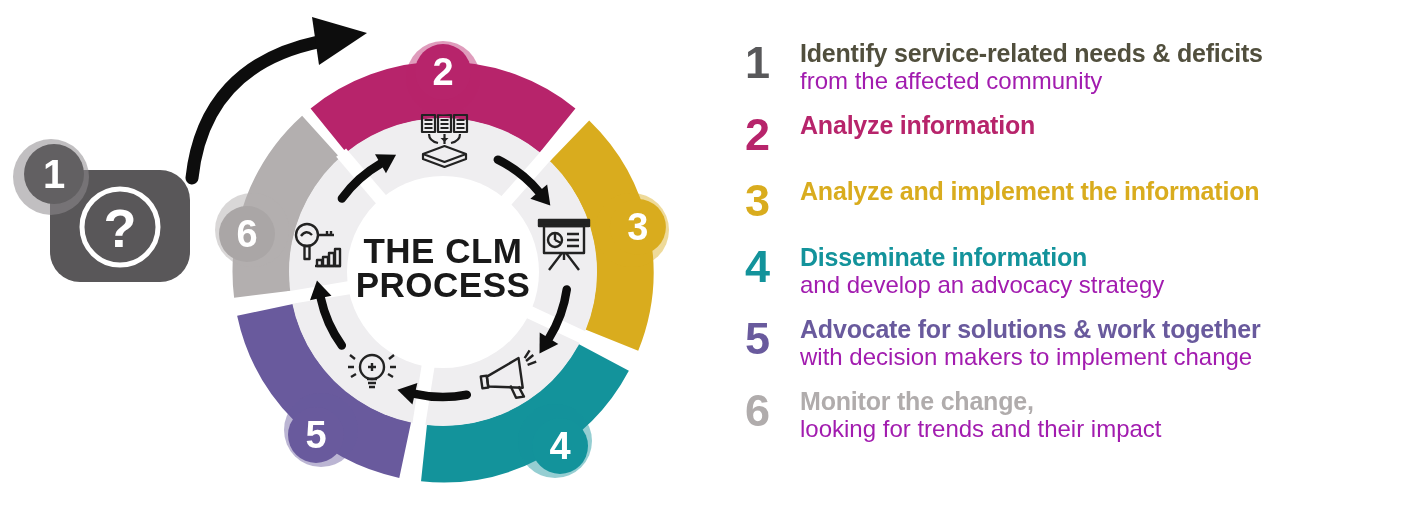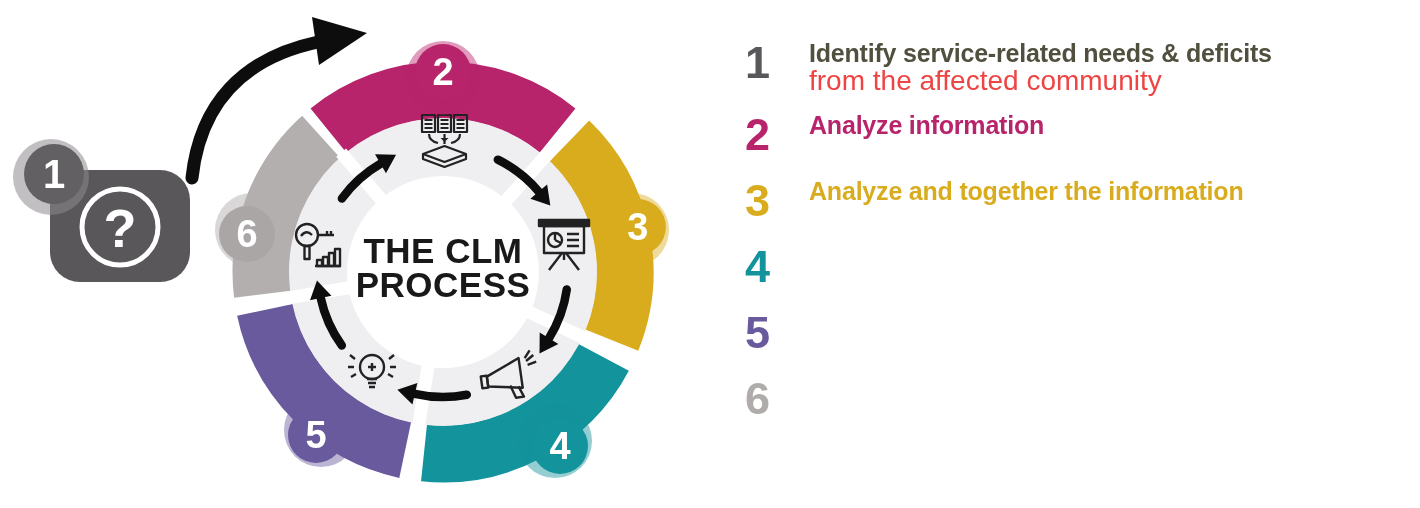--- a/index.html
+++ b/index.html
@@ -2,23 +2,23 @@
 <html><head>
 <meta charset="utf-8">
 <style>
   html,body{margin:0;padding:0;background:#ffffff;}
   body{width:1420px;height:508px;overflow:hidden;font-family:"Liberation Sans",sans-serif;}
   .canvas{position:relative;width:1420px;height:508px;background:#fff;}
   .diagram-wrap{position:absolute;left:0;top:0;width:712px;height:508px;}
   .legend{position:absolute;left:726px;top:40px;width:684px;display:flex;flex-direction:column;gap:18px;}
   .step{display:flex;align-items:flex-start;}
   .step .num{width:62px;flex:0 0 62px;font-size:45px;font-weight:bold;line-height:50px;text-align:center;letter-spacing:-1px;margin-top:-2px;}
-  .step .txt{margin-left:21px;}
+  .step .txt{margin-left:12px;}
   .step .title{font-size:25px;font-weight:bold;line-height:27px;letter-spacing:-0.2px;white-space:nowrap;}
-  .step .subtitle{font-size:28px;line-height:27px;color:#ef4444;white-space:nowrap;}
+  .step .subtitle{font-size:24px;line-height:27px;color:#a21caf;white-space:nowrap;}
   .c1 .num{color:#58585a}.c1 .title{color:#514f3d}
   .c2 .num,.c2 .title{color:#b7246b}
   .c3 .num,.c3 .title{color:#d9ac1e}
   .c4 .num,.c4 .title{color:#13939b}
   .c5 .num,.c5 .title{color:#695a9d}
   .c6 .num,.c6 .title{color:#b0acac}
   svg text{font-family:"Liberation Sans",sans-serif;}
 </style>
 </head>
 <body>
@@ -162,30 +162,42 @@
     <div class="step c2">
       <div class="num">2</div>
       <div class="txt">
         <div class="title">Analyze information</div>
       </div>
     </div>
 
     <div class="step c3">
       <div class="num">3</div>
       <div class="txt">
-        <div class="title">Analyze and together the information</div>
+        <div class="title">Analyze and implement the information</div>
       </div>
     </div>
 
     <div class="step c4">
       <div class="num">4</div>
+      <div class="txt">
+        <div class="title">Disseminate information</div>
+        <div class="subtitle">and develop an advocacy strategy</div>
+      </div>
     </div>
 
     <div class="step c5">
       <div class="num">5</div>
+      <div class="txt">
+        <div class="title">Advocate for solutions &amp; work together</div>
+        <div class="subtitle">with decision makers to implement change</div>
+      </div>
     </div>
 
     <div class="step c6">
       <div class="num">6</div>
+      <div class="txt">
+        <div class="title">Monitor the change,</div>
+        <div class="subtitle">looking for trends and their impact</div>
+      </div>
     </div>
 
   </div>
 </div>
 
 </body></html>

